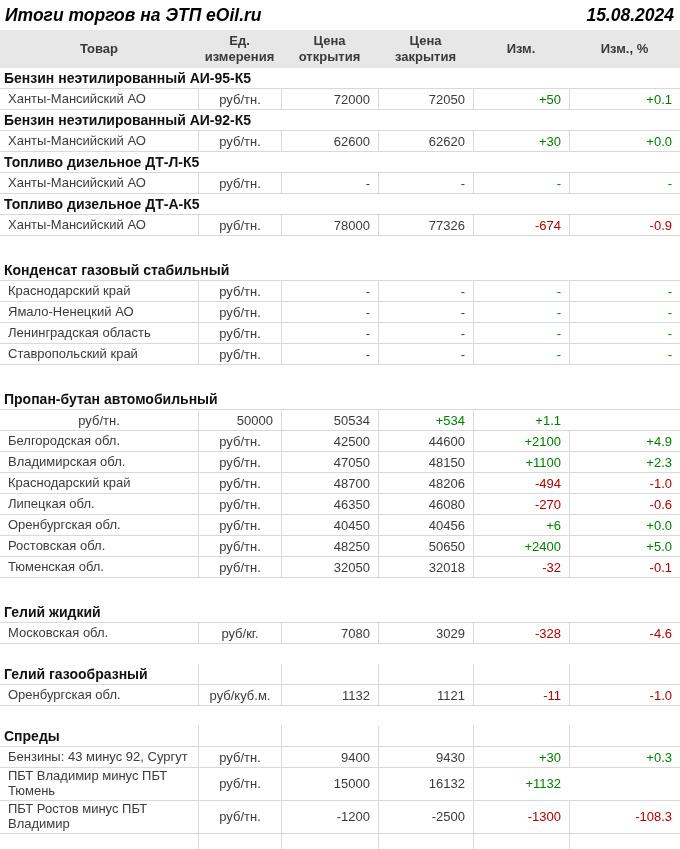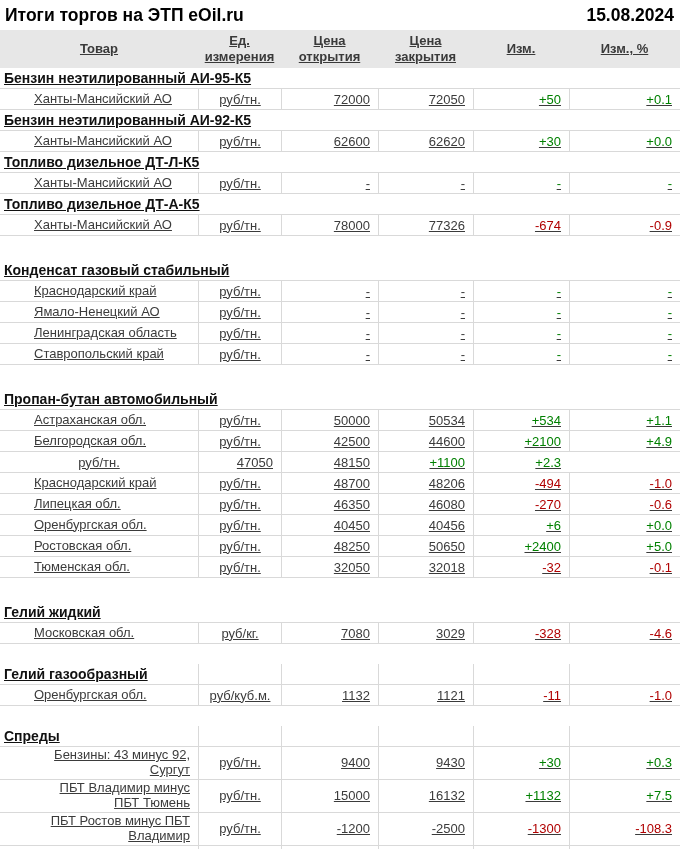--- a/index.html
+++ b/index.html
@@ -11,26 +11,25 @@
   body{
     width:680px; height:849px; overflow:hidden;
     font-family:"Liberation Sans", sans-serif;
     color:var(--text);
   }
   .page{width:680px; display:flex; flex-direction:column;}
   .title-bar{
     display:flex; justify-content:space-between; align-items:center;
     padding:4px 6px 3px 5px; height:30px;
   }
-  .title-bar .t{font-size:17.5px; font-weight:bold; color:#000;}
+  .title-bar .t{font-size:17.5px; font-weight:bold; color:#000;font-style:italic;}
   .grid{
     display:grid;
     grid-template-columns:198px 83px 97px 95px 96px 111px;
     align-items:center;
-    text-decoration:underline;
   }
   .col-header{
     background:var(--header-bg);
     min-height:38px;
     font-weight:bold; font-size:13px; color:#3a3a3a;
   }
   .hcell{text-align:center; white-space:pre-line; line-height:1.25; padding:2px 2px;}
   .row{
     min-height:21px;
     border-bottom:1px solid var(--border);
@@ -38,21 +37,21 @@
   }
   .row .cell{
     align-self:stretch; display:flex; align-items:center;
     padding:1px 8px; min-height:20px;
   }
   .data-row .cell + .cell{border-left:1px solid var(--border);}
   .section-row{font-weight:bold; font-size:14px; color:var(--strong);}
   .section-row .cell{padding:2px 4px;}
   .section-row .title-cell{white-space:nowrap; overflow:visible;}
   .section-row.bordered .cell + .cell{border-left:1px solid var(--border);}
-  .c-name{justify-content:flex-start; text-align:right; line-height:1.15;margin-left:26px;}
+  .c-name{justify-content:flex-start; text-align:left; line-height:1.15;}
   .c-unit{justify-content:center; }
   .c-num{justify-content:flex-end; text-align:right;}
   .pos{color:var(--green);}
   .neg{color:var(--red);}
   .gap{height:24px;}
   .gap-sm{height:20px;}
   .partial-row{height:5px; align-items:stretch;}
   .partial-row .cell + .cell{border-left:1px solid var(--border);}
 </style>
 </head>
@@ -186,36 +185,36 @@
       <div class="gap"></div>
       <div class="grid row section-row">
         <div class="cell title-cell">Пропан-бутан автомобильный</div>
         <div class="cell "></div>
         <div class="cell "></div>
         <div class="cell "></div>
         <div class="cell "></div>
         <div class="cell "></div>
       </div>
       <div class="grid row data-row">
-        <div class="cell c-name">Астраханская обл.</div>
         <div class="cell c-unit">руб/тн.</div>
         <div class="cell c-num">50000</div>
         <div class="cell c-num">50534</div>
         <div class="cell c-num pos">+534</div>
         <div class="cell c-num pos">+1.1</div>
       </div>
       <div class="grid row data-row">
         <div class="cell c-name">Белгородская обл.</div>
         <div class="cell c-unit">руб/тн.</div>
         <div class="cell c-num">42500</div>
         <div class="cell c-num">44600</div>
         <div class="cell c-num pos">+2100</div>
         <div class="cell c-num pos">+4.9</div>
       </div>
       <div class="grid row data-row">
+        <div class="cell c-name">Владимирская обл.</div>
         <div class="cell c-unit">руб/тн.</div>
         <div class="cell c-num">47050</div>
         <div class="cell c-num">48150</div>
         <div class="cell c-num pos">+1100</div>
         <div class="cell c-num pos">+2.3</div>
       </div>
       <div class="grid row data-row">
         <div class="cell c-name">Краснодарский край</div>
         <div class="cell c-unit">руб/тн.</div>
         <div class="cell c-num">48700</div>
@@ -305,21 +304,20 @@
         <div class="cell c-num">9430</div>
         <div class="cell c-num pos">+30</div>
         <div class="cell c-num pos">+0.3</div>
       </div>
       <div class="grid row data-row">
         <div class="cell c-name">ПБТ Владимир минус ПБТ Тюмень</div>
         <div class="cell c-unit">руб/тн.</div>
         <div class="cell c-num">15000</div>
         <div class="cell c-num">16132</div>
         <div class="cell c-num pos">+1132</div>
-        <div class="cell c-num pos">+7.5</div>
       </div>
       <div class="grid row data-row">
         <div class="cell c-name">ПБТ Ростов минус ПБТ Владимир</div>
         <div class="cell c-unit">руб/тн.</div>
         <div class="cell c-num">-1200</div>
         <div class="cell c-num">-2500</div>
         <div class="cell c-num neg">-1300</div>
         <div class="cell c-num neg">-108.3</div>
       </div>
     </div>

